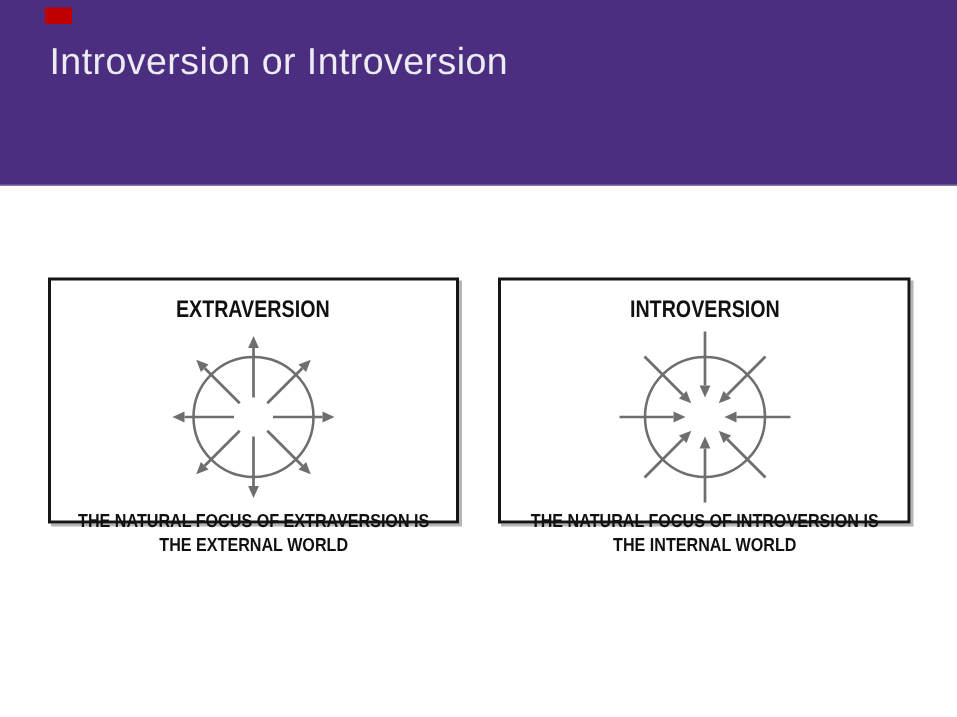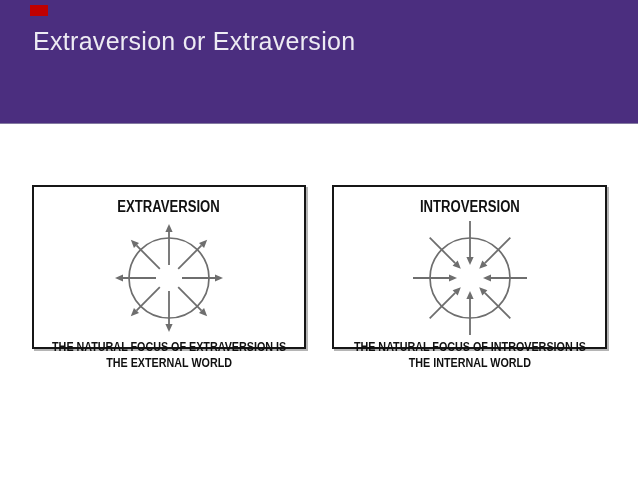--- a/index.html
+++ b/index.html
@@ -67,21 +67,21 @@
     white-space: nowrap;
   }
 </style>
 </head>
 <body>
 
 <div class="slide">
 
   <div class="header">
     <div class="red-mark"></div>
-    <h1 class="slide-title">Extraversion or Extraversion</h1>
+    <h1 class="slide-title">Introversion or Introversion</h1>
   </div>
 
   <div class="panels">
 
     <section class="panel panel-left">
       <h2 class="panel-title">EXTRAVERSION</h2>
       <svg class="diagram" width="122" height="122" viewBox="-61 -61 122 122">
           <circle cx="0" cy="0" r="40" fill="none" stroke="#6E6E6E" stroke-width="1.7"></circle>
           <line x1="0" y1="-13" x2="0" y2="-46" stroke="#6E6E6E" stroke-width="1.8"></line>
           <polygon points="0,-54 3.6,-46 -3.6,-46" fill="#6E6E6E"></polygon>

